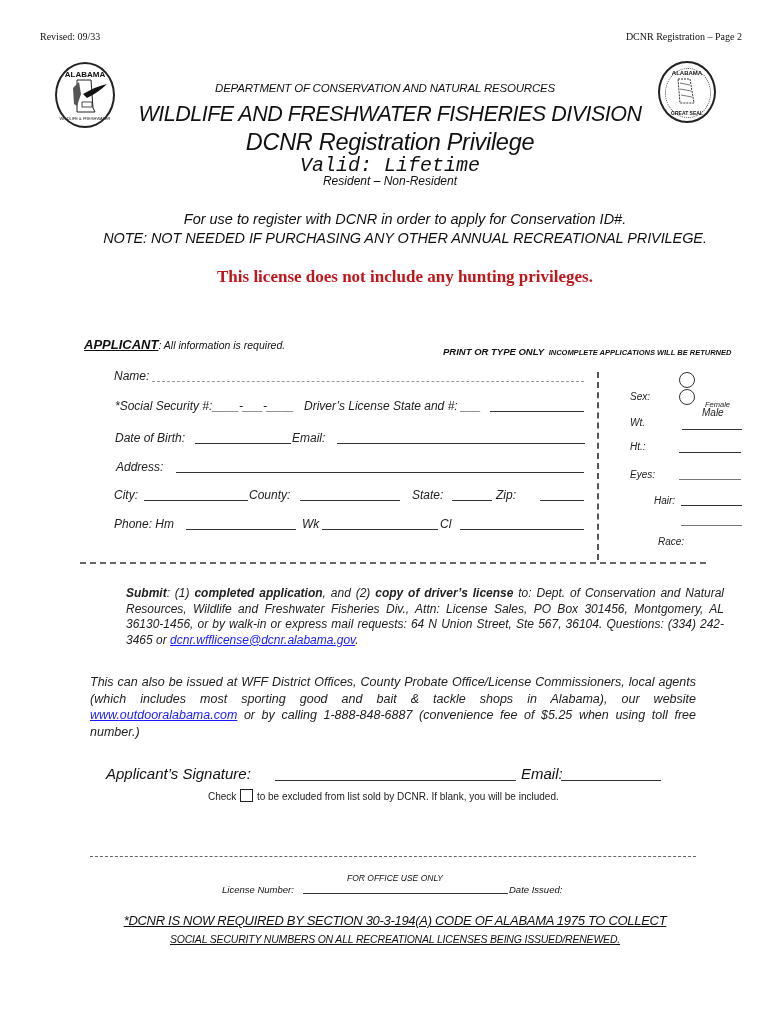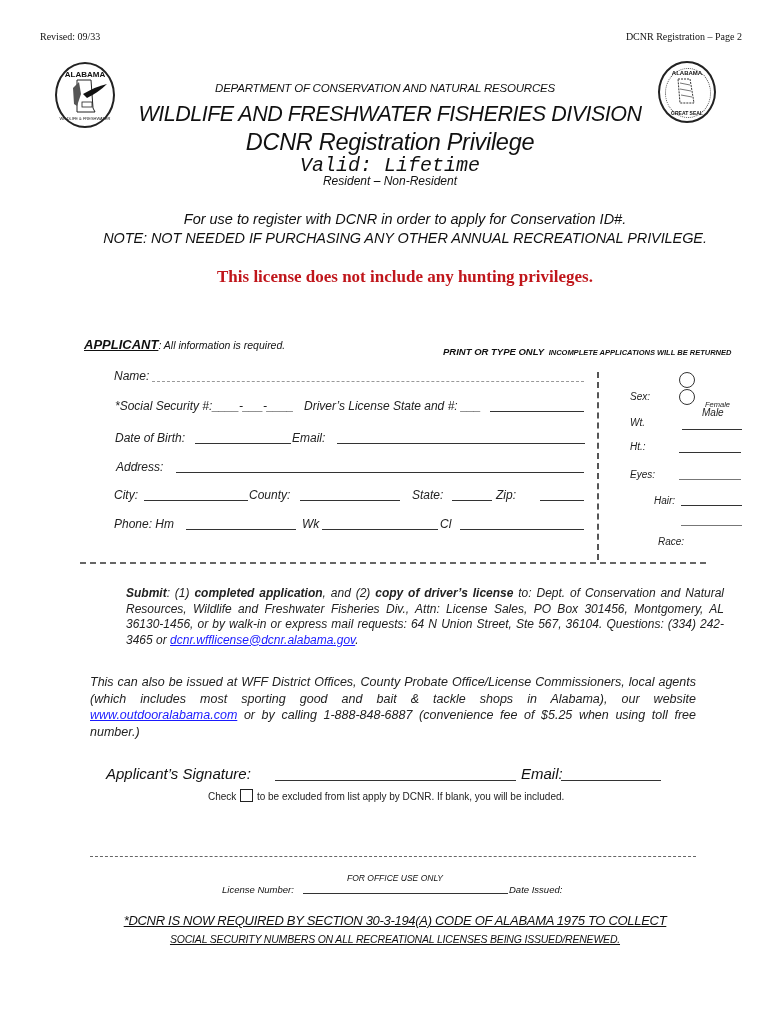--- a/index.html
+++ b/index.html
@@ -128,21 +128,21 @@
 </div>
 
 <div class="abs it" style="left:106px;top:765px;font-size:15px;white-space:nowrap;">Applicant’s Signature:</div>
 <div class="line" style="left:275px;top:780px;width:241px;"></div>
 <div class="abs it" style="left:521px;top:765px;font-size:15px;">Email:</div>
 <div class="line" style="left:561px;top:780px;width:100px;"></div>
 
 <div class="abs" style="left:208px;top:789px;font-size:10px;white-space:nowrap;color:#222;">
   <span>Check</span>
   <span style="display:inline-block;width:11px;height:11px;border:1.2px solid #222;vertical-align:-2px;margin:0 1px;"></span>
-  <span>to be excluded from list apply by DCNR.  If blank, you will be included.</span>
+  <span>to be excluded from list sold by DCNR.  If blank, you will be included.</span>
 </div>
 
 <div class="hdash" style="left:90px;top:856px;width:606px;border-top-width:1.5px;"></div>
 <div class="abs it center" style="left:300px;width:190px;top:873px;font-size:8.5px;">FOR OFFICE USE ONLY</div>
 <div class="abs it" style="left:222px;top:884px;font-size:9.5px;">License Number:</div>
 <div class="line" style="left:303px;top:893px;width:205px;"></div>
 <div class="abs it" style="left:509px;top:884px;font-size:9.5px;">Date Issued:</div>
 
 <div class="abs it center" style="left:100px;width:590px;top:913px;font-size:13px;text-decoration:underline;letter-spacing:-0.3px;">*DCNR IS NOW REQUIRED BY SECTION 30-3-194(A) CODE OF ALABAMA 1975 TO COLLECT</div>
 <div class="abs it center" style="left:100px;width:590px;top:933px;font-size:10.5px;text-decoration:underline;letter-spacing:-0.2px;">SOCIAL SECURITY NUMBERS ON ALL RECREATIONAL LICENSES BEING ISSUED/RENEWED.</div>

